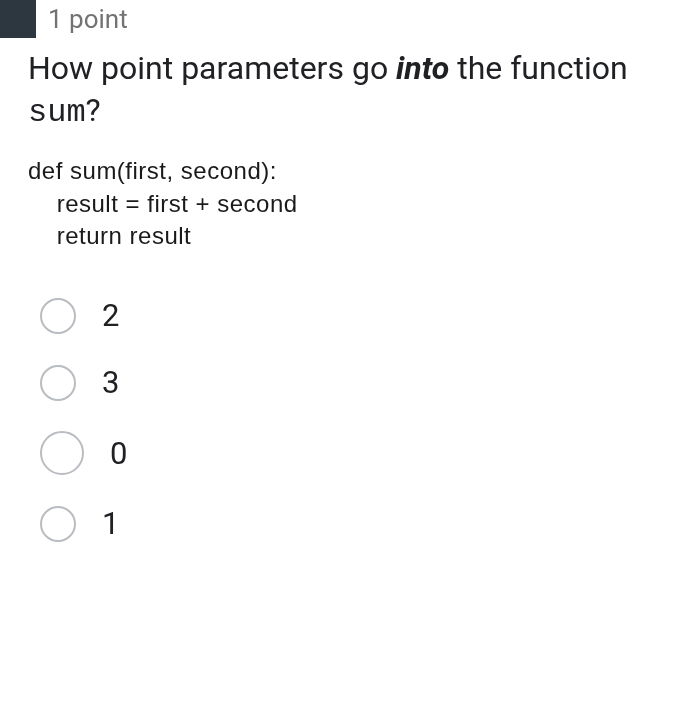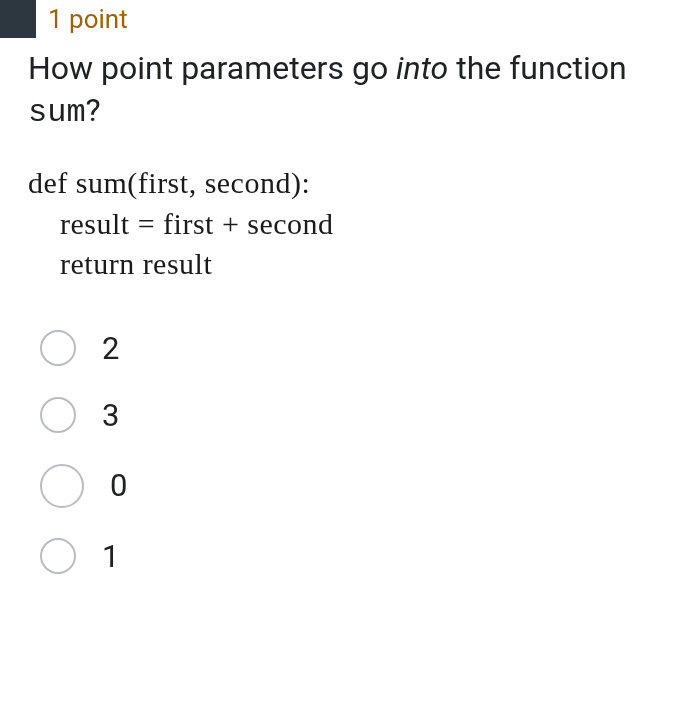--- a/index.html
+++ b/index.html
@@ -19,44 +19,45 @@
       align-items: center;
       gap: 12px;
     }
     .dark-block {
       width: 36px;
       height: 38px;
       background: #2d3740;
     }
     .points-label {
       font-size: 26px;
-      color: #a16207;
+      color: #737373;
       font-weight: 400;
     }
     .question-text {
       font-size: 32px;
       color: #202124;
       line-height: 1.3;
       margin: 10px 28px 0 28px;
       font-weight: 400;
     }
     .question-text .italic {
       font-style: italic;
+      font-weight: bold;
     }
     .question-text .mono-inline {
       font-family: "Courier New", Courier, monospace;
       font-size: 32px;
       text-align: center;
     }
     .code-block {
-      font-family: Liberation Serif, serif;
-      font-size: 30px;
+      font-family: Liberation Sans, sans-serif;
+      font-size: 24px;
       color: #1a1a1a;
       white-space: pre;
-      margin: 30px 0 0 28px;
+      margin: 22px 0 0 28px;
       line-height: 1.35;
       letter-spacing: 0.5px;
     }
     .options {
       margin: 45px 0 0 40px;
       display: flex;
       flex-direction: column;
       gap: 30px;
     }
     .option {

